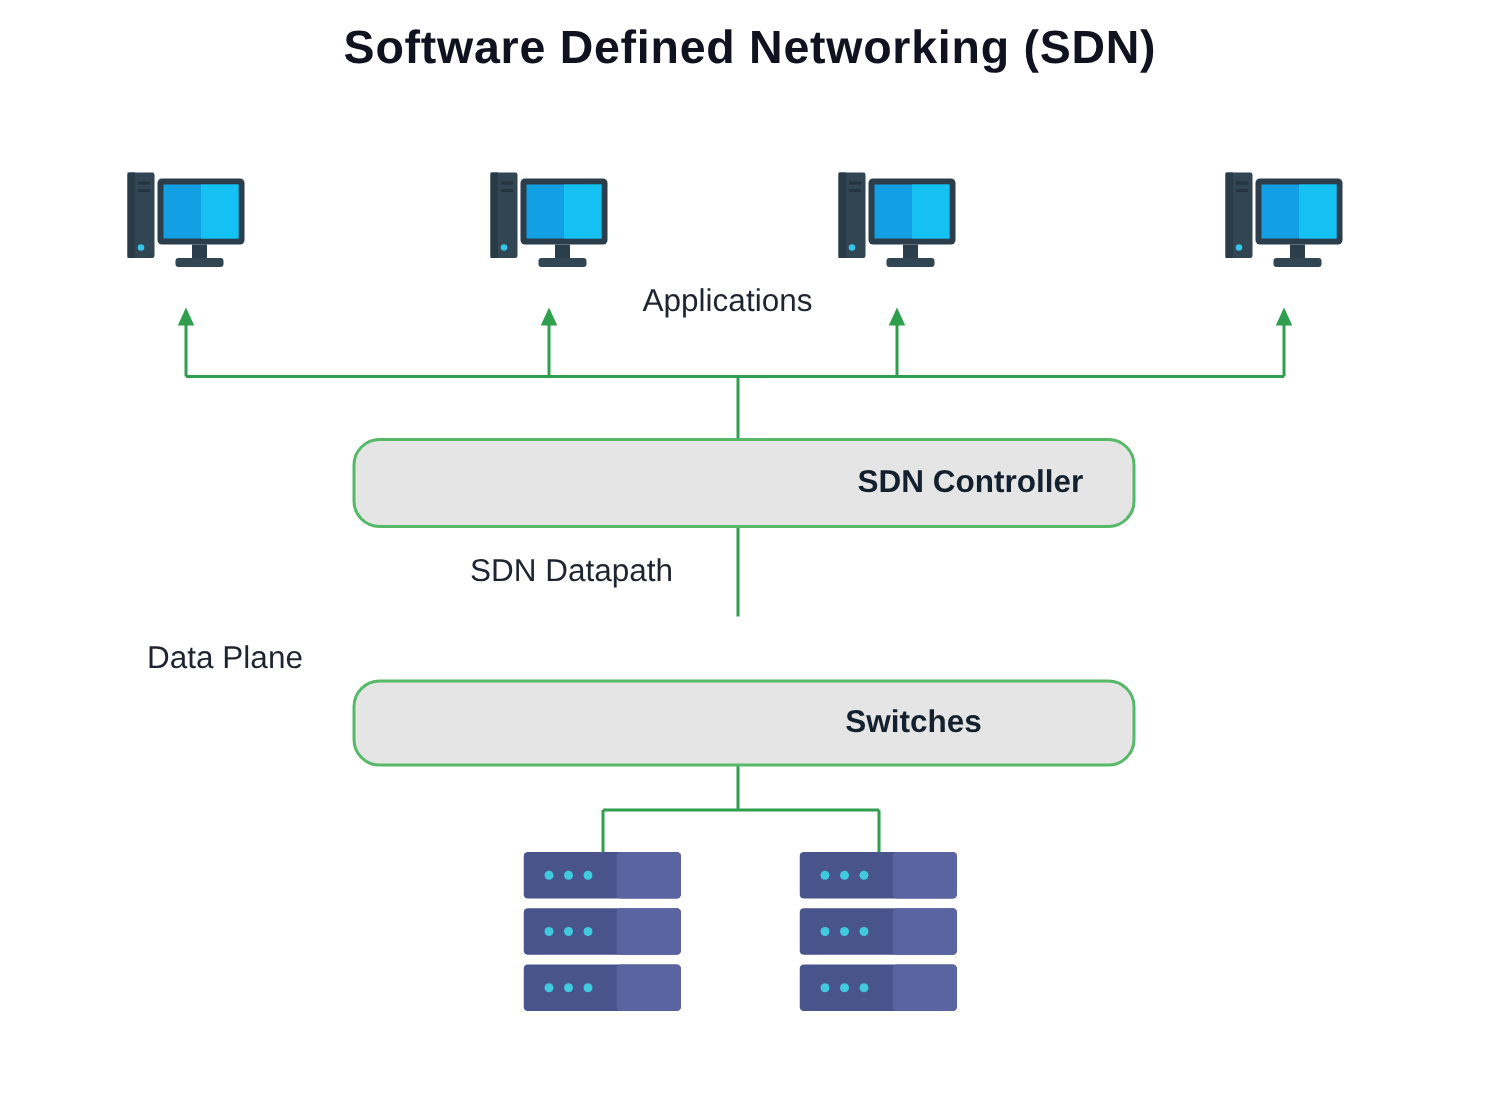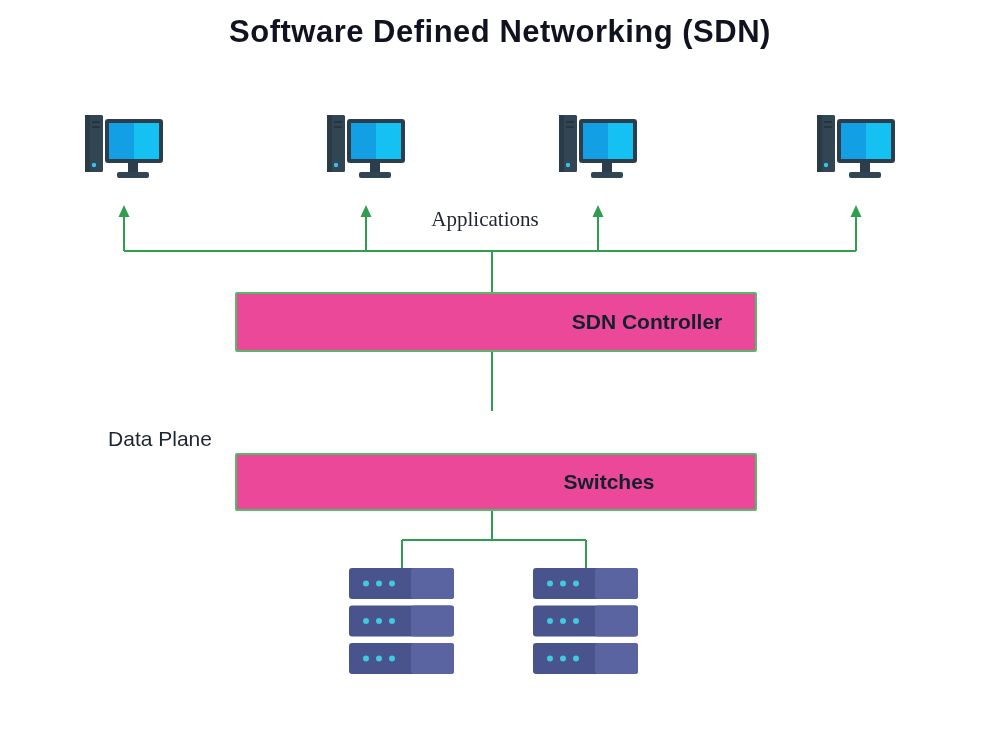--- a/index.html
+++ b/index.html
@@ -25,23 +25,23 @@
     font-size: 21px;
     color: #1e2430;
     white-space: nowrap;
     transform: translate(-50%, -50%);
   }
   .plane-box {
     position: absolute;
     left: 235px;
     width: 522px;
     height: 60px;
-    background: #ec4899;
+    background: #e5e5e5;
     border: 2px solid #55b968;
-    border-radius: 2px;
+    border-radius: 18px;
   }
   .box-label {
     position: absolute;
     top: 50%;
     transform: translate(-50%, -50%);
     font-size: 21px;
     font-weight: 700;
     color: #13202e;
     white-space: nowrap;
   }
@@ -115,29 +115,30 @@
   <svg class="abs" style="left:326px; top:110px;" width="80" height="76">
       <use href="#sym-computer"></use>
     </svg>
   <svg class="abs" style="left:558px; top:110px;" width="80" height="76">
       <use href="#sym-computer"></use>
     </svg>
   <svg class="abs" style="left:816px; top:110px;" width="80" height="76">
       <use href="#sym-computer"></use>
     </svg>
 
-  <div class="abs label" style="left:485px; top:219px;font-family:Liberation Serif, serif;">Applications</div>
+  <div class="abs label" style="left:485px; top:201px;">Applications</div>
 
 
   <div class="plane-box" style="top:292px;">
     <span class="box-label" style="left:410px;">SDN Controller</span>
   </div>
 
+  <div class="abs label" style="left:381px; top:381px;">SDN Datapath</div>
 
-  <div class="abs label" style="left:160px; top:439px;">Data Plane</div>
+  <div class="abs label" style="left:150px; top:439px;">Data Plane</div>
 
   <div class="plane-box" style="top:410px; height:58px;margin-top:43px;">
     <span class="box-label" style="left:372px;">Switches</span>
   </div>
 
   <svg class="abs" style="left:349px; top:568px;" width="105" height="106">
       <use href="#sym-server"></use>
     </svg>
   <svg class="abs" style="left:533px; top:568px;" width="105" height="106">
       <use href="#sym-server"></use>

